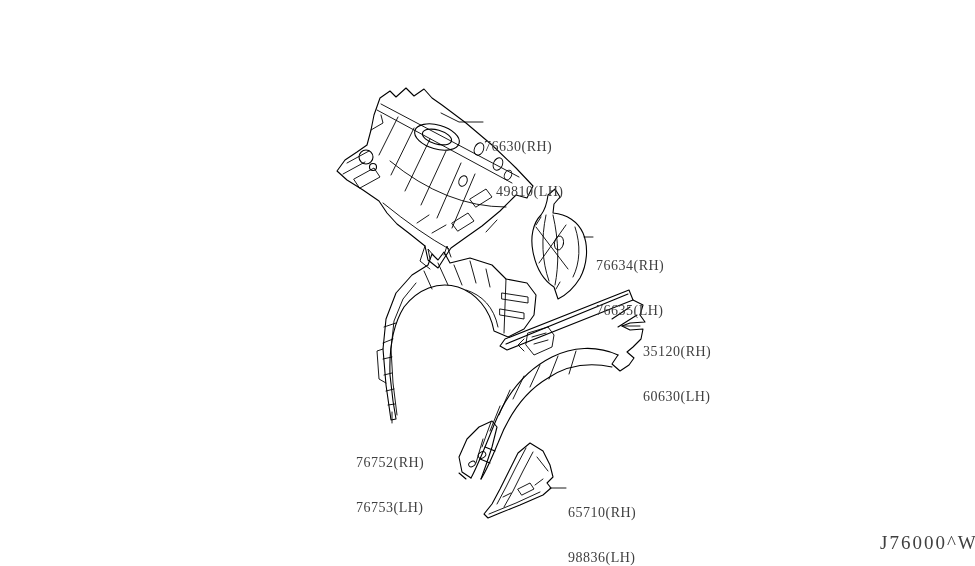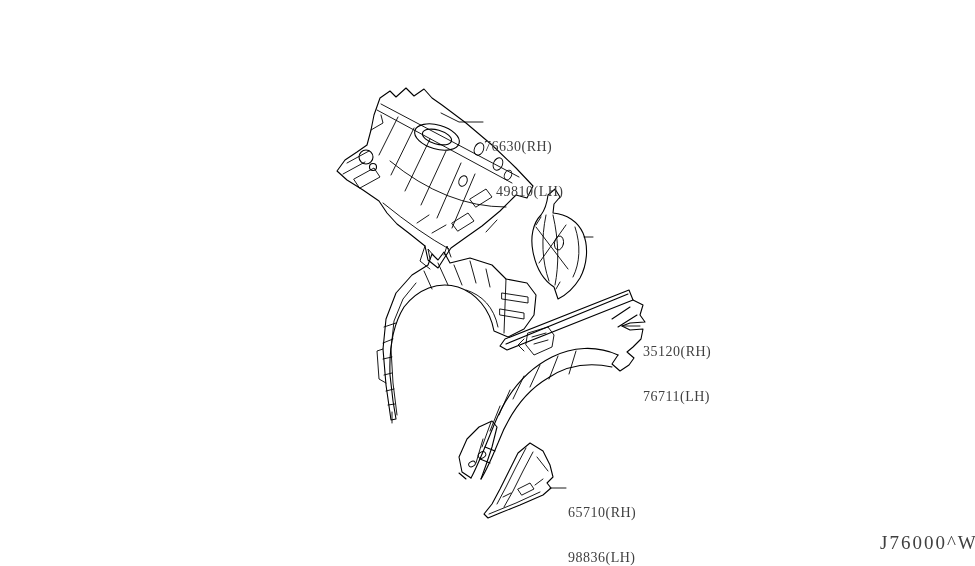--- a/index.html
+++ b/index.html
@@ -178,26 +178,34 @@
       M622,299 L640,299
       M392,396 L392,385
       M550,461 L566,461"></path>
   </svg>
 
   <div class="callout" style="left:484px;top:82px">
     <span class="cl">76630(RH)</span>
     <span class="cl indent">49810(LH)</span>
   </div>
 
+  <div class="callout" style="left:596px;top:201px">
+    <span class="cl">76634(RH)</span>
+    <span class="cl">76635(LH)</span>
+  </div>
 
   <div class="callout" style="left:643px;top:287px">
     <span class="cl">35120(RH)</span>
-    <span class="cl">76711(LH)</span>
-  </div>
-
+    <span class="cl">60630(LH)</span>
+  </div>
+
+  <div class="callout" style="left:356px;top:398px">
+    <span class="cl">76752(RH)</span>
+    <span class="cl">76753(LH)</span>
+  </div>
 
   <div class="callout" style="left:568px;top:448px">
     <span class="cl">65710(RH)</span>
     <span class="cl">98836(LH)</span>
   </div>
 
   <div class="diagram-code">J76000^W</div>
 
 </div>
 

